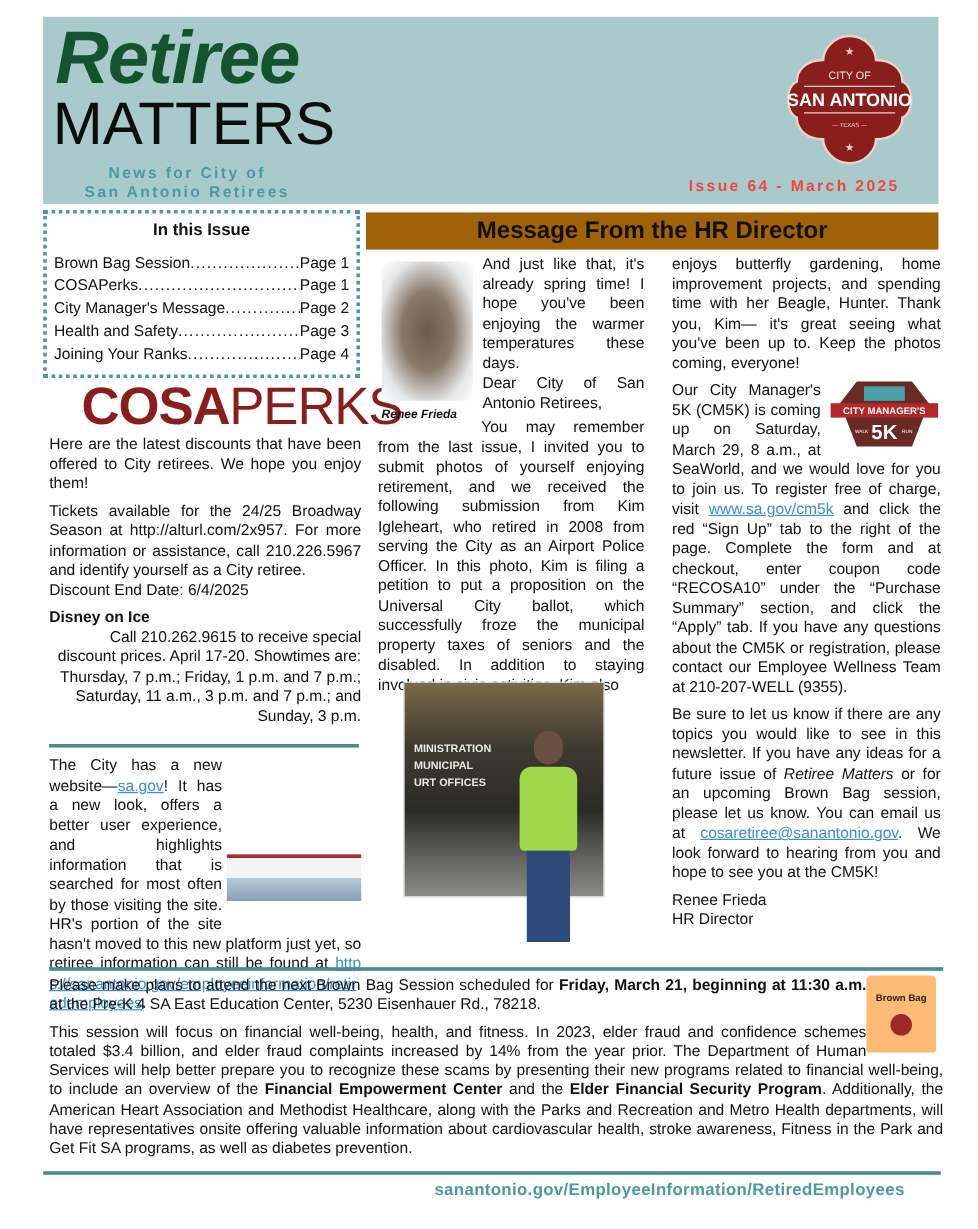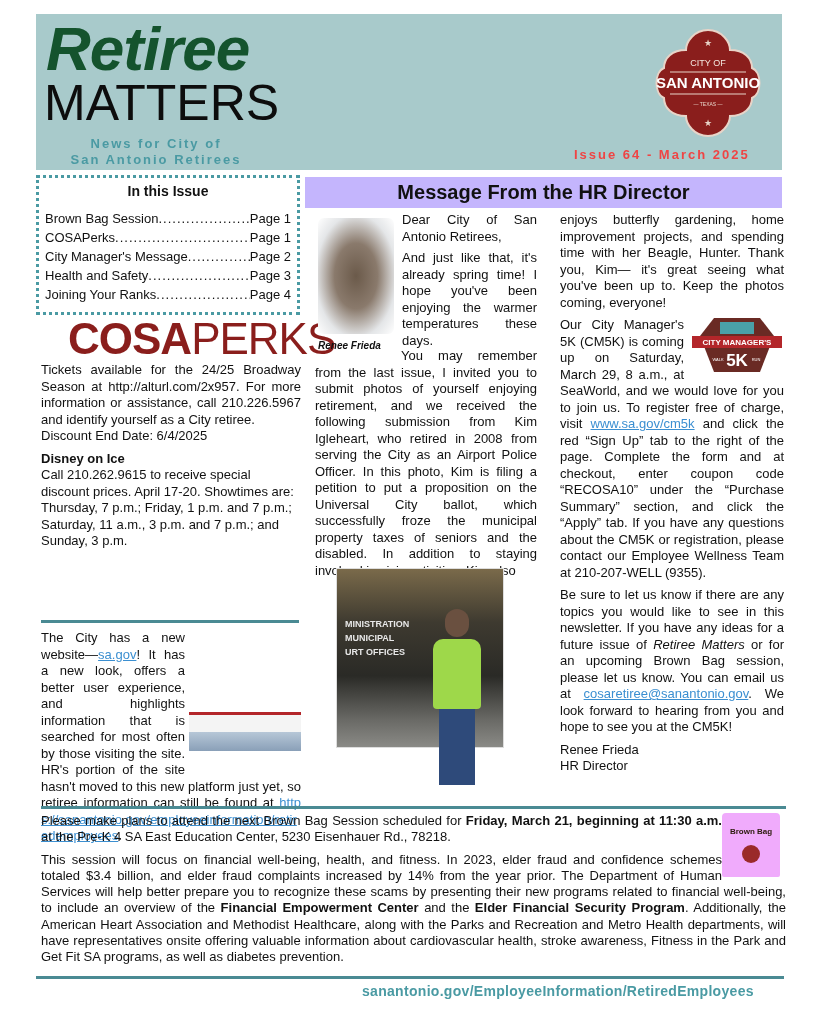--- a/index.html
+++ b/index.html
@@ -22,42 +22,42 @@
 
   .cosaperks { position: absolute; left: 68px; top: 316px; font-size: 44px; line-height: 46px; color: #8a1e1c; letter-spacing: -1px; }
   .cosaperks b { font-weight: bold; }
   .cosaperks span.light { font-weight: normal; }
 
   .left-col { position: absolute; left: 41px; width: 260px; font-size: 13px; line-height: 16.5px; text-align: justify; }
   .left-col p { margin-bottom: 6px; }
   .left-col h4 { font-size: 13px; font-weight: bold; margin-top: 2px; }
   .rule { position: absolute; height: 3px; background: #4a8a93; }
 
-  .section-head { position: absolute; left: 305px; top: 177px; width: 477px; height: 31px; background: #c4b5fd; text-align: center; font-size: 20px; font-weight: bold; line-height: 31px; }
+  .section-head { position: absolute; left: 305px; top: 177px; width: 477px; height: 31px; background: #a16207; text-align: center; font-size: 20px; font-weight: bold; line-height: 31px; }
 
   .col2 { position: absolute; left: 315px; width: 222px; font-size: 13px; line-height: 16.5px; text-align: justify; }
   .col3 { position: absolute; left: 560px; width: 224px; font-size: 13px; line-height: 16.5px; text-align: justify; }
   .col3 p { margin-bottom: 6px; }
   a.link { color: #3b8fd1; text-decoration: underline; }
 
   .portrait { position: absolute; left: 318px; top: 218px; width: 76px; height: 116px; background: radial-gradient(ellipse at center, #6b5a4a 0%, #8a7a6c 40%, #e4e6e8 75%, #ffffff 100%); border-radius: 6px; }
   .portrait-caption { position: absolute; left: 318px; top: 340px; font-size: 10px; font-weight: bold; font-style: italic; }
 
   .kim-photo { position: absolute; left: 336px; top: 568px; width: 168px; height: 180px; border: 1px solid #ddd; background: linear-gradient(180deg, #7a6a4a 0%, #3e3a30 30%, #2a2a26 60%, #6a6a66 85%, #8a8a86 100%); }
   .kim-figure { position: absolute; left: 96px; top: 70px; width: 48px; height: 70px; background: #9ed84a; border-radius: 10px 10px 4px 4px; }
   .kim-legs { position: absolute; left: 102px; top: 140px; width: 36px; height: 76px; background: #2e4a7a; }
   .kim-head { position: absolute; left: 108px; top: 40px; width: 24px; height: 28px; background: #6a5040; border-radius: 12px; }
   .kim-photo-text { position: absolute; left: 8px; top: 48px; font-size: 9px; font-weight: bold; color: #e8e8e8; line-height: 14px; }
 
   .cm5k-logo { position: absolute; left: 692px; top: 316px; width: 90px; height: 58px; }
   .site-thumb { position: absolute; left: 193px; top: 714px; width: 114px; height: 58px; background: linear-gradient(180deg, #f4f4f4 0%, #f4f4f4 30%, #b8c8d8 30%, #8aa0b8 65%, #ffffff 65%); border-top: 3px solid #b3262a; }
 
   .brownbag { position: absolute; left: 41px; top: 813px; width: 745px; font-size: 13px; line-height: 16.3px; text-align: justify; }
   .brownbag p { margin-bottom: 6px; }
-  .bag { position: absolute; left: 722px; top: 813px; width: 58px; height: 64px; background: #f0abfc; border-radius: 4px 4px 2px 2px; }
+  .bag { position: absolute; left: 722px; top: 813px; width: 58px; height: 64px; background: #fdba74; border-radius: 4px 4px 2px 2px; }
   .bag-label { position: absolute; top: 14px; width: 100%; text-align: center; font-size: 8px; font-weight: bold; color: #2a1a0a; }
   .bag-seal { position: absolute; left: 20px; top: 32px; width: 18px; height: 18px; background: #9a2a2a; border-radius: 50%; }
 
   .footer-url { position: absolute; left: 362px; top: 983px; font-size: 14px; font-weight: bold; color: #4a9aa3; letter-spacing: 0.3px; }
 </style>
 </head>
 <body>
 
 <div class="header-band"></div>
 <div class="title-retiree">Retiree</div>
@@ -102,40 +102,41 @@
     </div>
   <div class="toc-row">
       <span class="lbl">Joining Your Ranks</span>
       <span class="dots">..............................................</span>
       <span class="pg">Page 4</span>
     </div>
 </div>
 
 <div class="cosaperks"><b>COSA</b><span class="light">PERKS</span></div>
 <div class="left-col" style="top:362px;">
+  <p>Here are the latest discounts that have been offered to City retirees. We hope you enjoy them!</p>
   <div>Tickets available for the 24/25 Broadway Season at http://alturl.com/2x957. For more information or assistance, call 210.226.5967 and identify yourself as a City retiree.</div>
   <p>Discount End Date: 6/4/2025</p>
   <h4>Disney on Ice</h4>
-  <div style="text-align:left;">Call 210.262.9615 to receive special discount prices. April 17-20. Showtimes are: Thursday, 7 p.m.; Friday, 1 p.m. and 7 p.m.; Saturday, 11 a.m., 3 p.m. and 7 p.m.; and Sunday, 3 p.m.</div>
+  <div style="text-align:right;">Call 210.262.9615 to receive special discount prices. April 17-20. Showtimes are: Thursday, 7 p.m.; Friday, 1 p.m. and 7 p.m.; Saturday, 11 a.m., 3 p.m. and 7 p.m.; and Sunday, 3 p.m.</div>
 </div>
 <div class="rule" style="left:41px; top:620px; width:258px;"></div>
 
 <div class="left-col" style="top:630px;">
   <div class="site-thumb" style="position:relative; float:right; left:0; top:0; width:112px; height:58px; margin:82px 0 0 4px;"></div>
   <span>The City has a new website—</span><a class="link">sa.gov</a><span>! It has a new look, offers a better user experience, and highlights information that is searched for most often by those visiting the site. HR's portion of the site hasn't moved to this new platform just yet, so retiree information can still be found at </span><a class="link" style="word-break:break-all;">https://sanantonio.gov/employeeinformation/retiredemployees</a><span>.</span>
 </div>
 <div class="rule" style="left:41px; top:806px; width:745px;"></div>
 
 <div class="section-head">Message From the HR Director</div>
 <div class="portrait"></div>
 <div class="portrait-caption">Renee Frieda</div>
 
 <div class="col2" style="left:402px; width:135px; top:212px;">
+  <p>And just like that, it's already spring time! I hope you've been enjoying the warmer temperatures these days.</p>
   <p style="margin-bottom:5px;">Dear City of San Antonio Retirees,</p>
-  <p>And just like that, it's already spring time! I hope you've been enjoying the warmer temperatures these days.</p>
 </div>
 <div class="col2" style="top:348px; width:222px; text-indent:86px;">You may remember from the last issue, I invited you to submit photos of yourself enjoying retirement, and we received the following submission from Kim Igleheart, who retired in 2008 from serving the City as an Airport Police Officer. In this photo, Kim is filing a petition to put a proposition on the Universal City ballot, which successfully froze the municipal property taxes of seniors and the disabled. In addition to staying involved in civic activities, Kim also</div>
 
 <div class="kim-photo">
   <div class="kim-photo-text">MINISTRATION<br>MUNICIPAL<br>URT OFFICES</div>
   <div class="kim-head"></div>
   <div class="kim-figure"></div>
   <div class="kim-legs"></div>
 </div>
 

